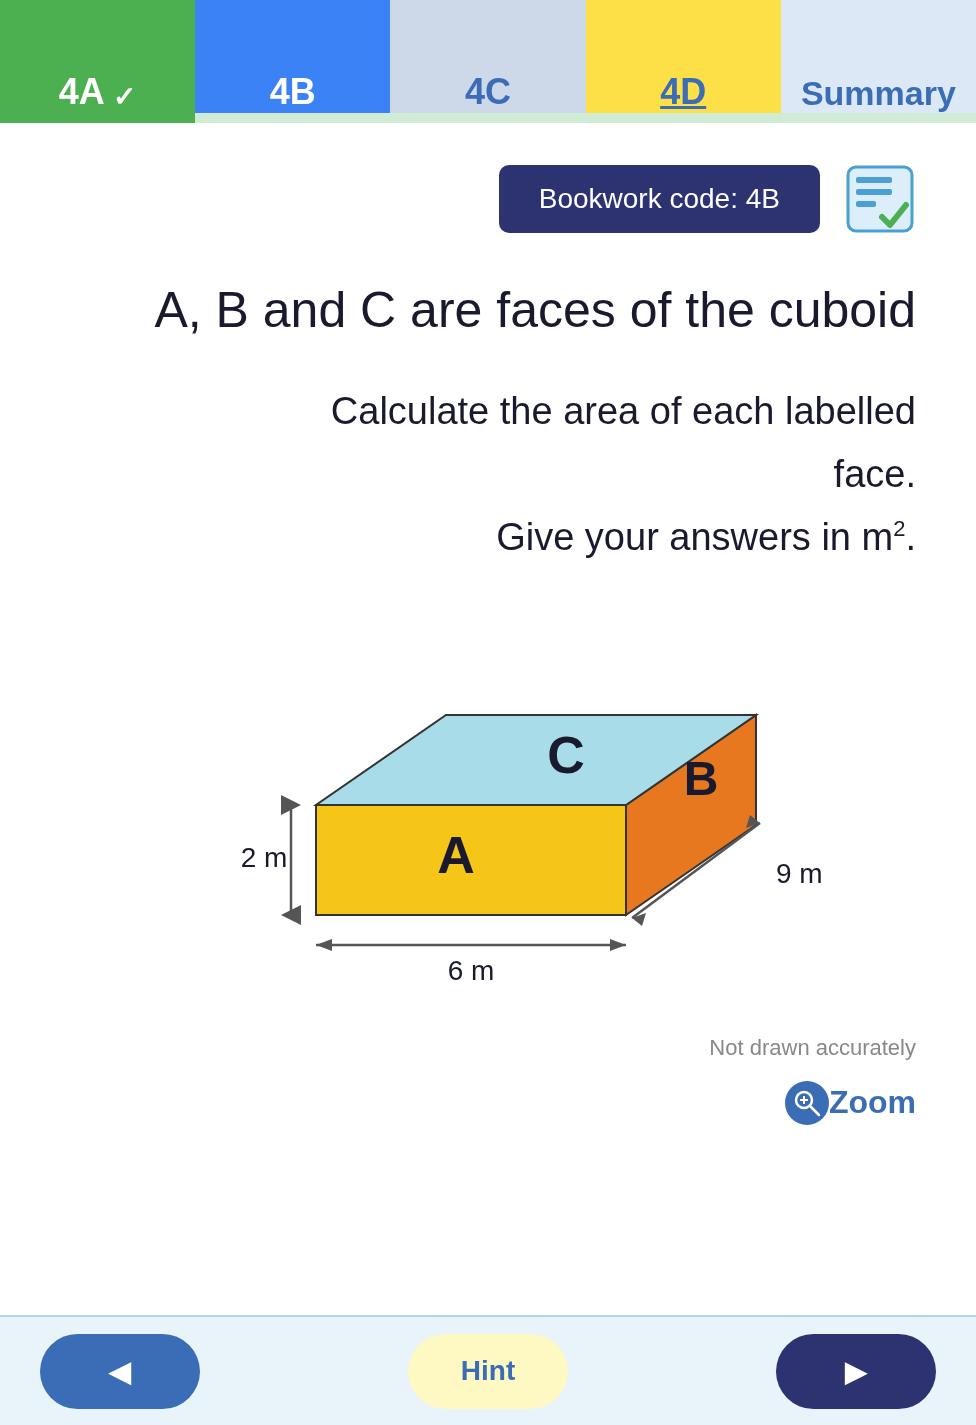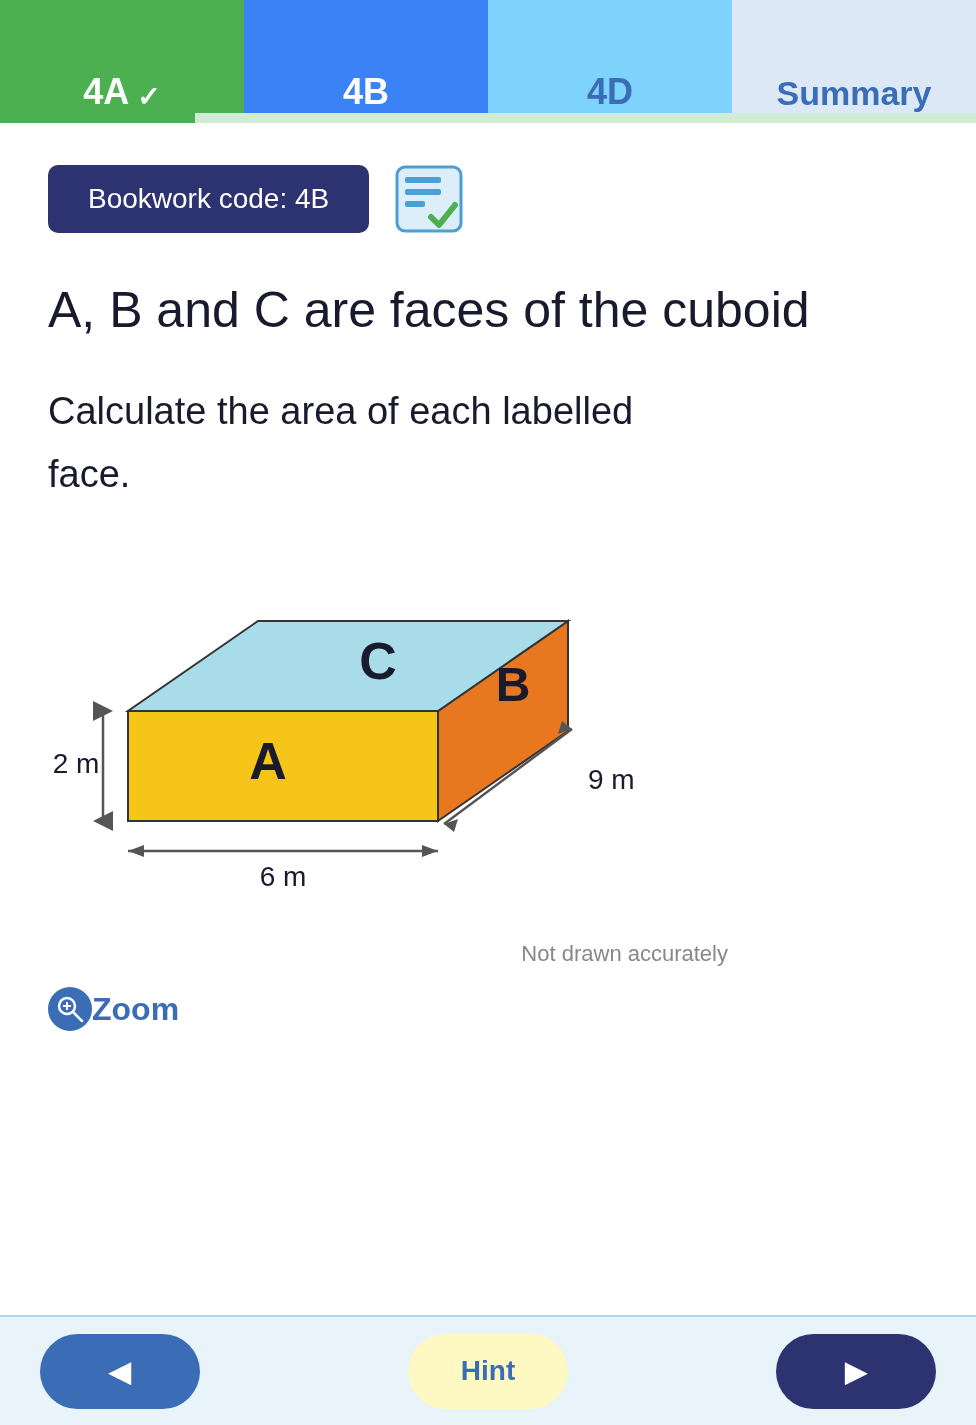--- a/index.html
+++ b/index.html
@@ -41,22 +41,23 @@
       background: #3b82f6;
       color: white;
     }
 
     .tab-4c {
       background: #cdd8e8;
       color: #3a6db5;
     }
 
     .tab-4d {
-      background: #7dd3fc;
-      color: #3a6db5;
+      background: #fde047;
+      color: #3a6db5;
+      text-decoration: underline;
     }
 
     .tab-summary {
       background: #dce8f5;
       color: #3a6db5;
       font-size: 34px;
     }
 
     .tab-check {
       color: white;
@@ -72,24 +73,24 @@
     }
 
     .progress-bar-fill {
       height: 100%;
       background: #4caf50;
       width: 20%;
     }
 
     
     .main-content {
-      padding: 40px 60px 40px 48px;
+      padding: 40px 60px 40px 68px;
       display: flex;
       flex-direction: column;
-      align-items: flex-start;
+      align-items: flex-end;
     }
 
     
     .bookwork-row {
       display: flex;
       align-items: center;
       gap: 24px;
       margin-bottom: 40px;
     }
 
@@ -235,20 +236,23 @@
 <body>
 
 <div class="tab-bar">
   <div class="tab tab-4a">
     <span>4A</span>
     <span class="tab-check"> ✓</span>
   </div>
   <div class="tab tab-4b">
     <span>4B</span>
   </div>
+  <div class="tab tab-4c">
+    <span>4C</span>
+  </div>
   <div class="tab tab-4d">
     <span>4D</span>
   </div>
   <div class="tab tab-summary">
     <span>Summary</span>
   </div>
 </div>
 
 <div class="progress-bar-container">
   <div class="progress-bar-fill"></div>
@@ -268,20 +272,23 @@
       <polyline points="38,54 46,62 62,42" fill="none" stroke="#4caf50" stroke-width="6" stroke-linecap="round" stroke-linejoin="round"></polyline>
     </svg>
   </div>
 
   <div class="question-text">A, B and C are faces of the cuboid</div>
 
   <div style="height:20px"></div>
 
   <div class="question-sub">Calculate the area of each labelled</div>
   <div class="question-sub">face.</div>
+  <div class="question-sub2">
+    <span>Give your answers in m</span><span><sup>2</sup></span><span>.</span>
+  </div>
 
   <div class="diagram-container">
     <svg class="cuboid-svg" viewBox="0 0 680 420" xmlns="http://www.w3.org/2000/svg">
 
       <polygon points="80,310 390,310 390,200 80,200" fill="#f5c518" stroke="#333" stroke-width="2"></polygon>
 
       <polygon points="390,310 520,220 520,110 390,200" fill="#e87820" stroke="#333" stroke-width="2"></polygon>
 
       <polygon points="80,200 390,200 520,110 210,110" fill="#a8dce8" stroke="#333" stroke-width="2"></polygon>
 

